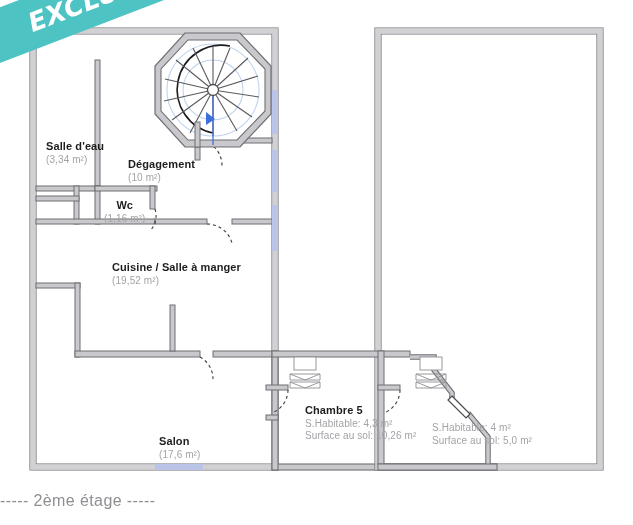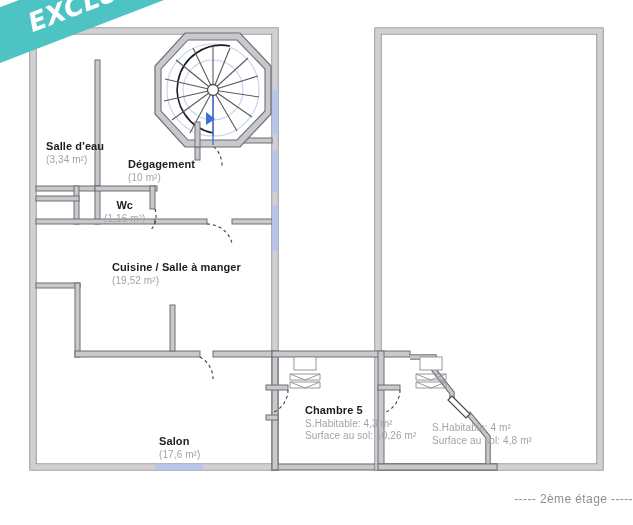--- a/index.html
+++ b/index.html
@@ -35,22 +35,22 @@
   }
   .room-area {
     font-size: 10px;
     color: #a3a3a8;
     letter-spacing: 0.1px;
   }
   .floor-caption {
     position: absolute;
     left: 0;
     width: 633px;
-    text-align: right;
-    font-size: 12px;
+    text-align: left;
+    font-size: 16px;
     color: #8e8e93;
     letter-spacing: 0.4px;
   }
   #exclusivity-banner {
     position: absolute;
     left: -70px;
     top: 36px;
     width: 360px;
     height: 52px;
     background: #4ec3c3;
@@ -235,21 +235,21 @@
   </div>
 
   <div class="room-label" style="left:305px; top:404px;">
     <div class="room-name">Chambre 5</div>
     <div class="room-area">S.Habitable: 4,3 m²</div>
     <div class="room-area">Surface au sol: 10,26 m²</div>
   </div>
 
   <div class="room-label" style="left:432px; top:422px;">
     <div class="room-area">S.Habitable: 4 m²</div>
-    <div class="room-area">Surface au sol: 4,8 m²</div>
+    <div class="room-area">Surface au sol: 5,0 m²</div>
   </div>
 
   <div class="floor-caption" style="top:492px;">----- 2ème étage -----</div>
 
   <div id="exclusivity-banner">
     <span class="banner-text">EXCLUSIVITÉ</span>
   </div>
 
 </div>
 

